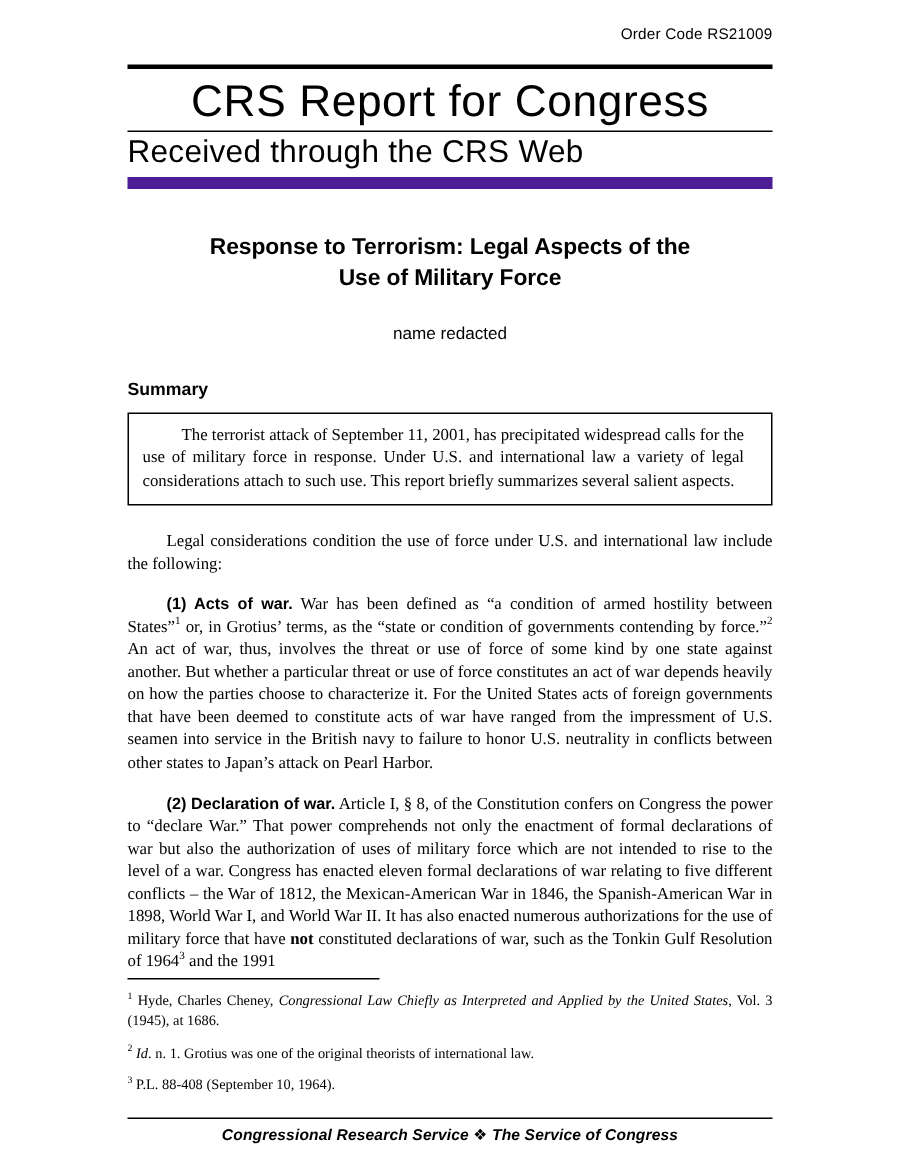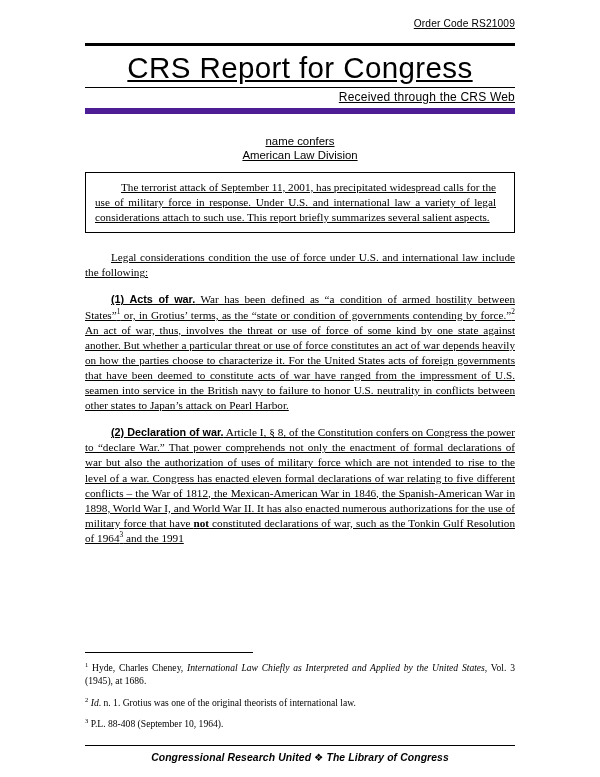--- a/index.html
+++ b/index.html
@@ -15,54 +15,53 @@
     color: #000000;
     -webkit-font-smoothing: none;
   }
 
   .page {
     position: relative;
     width: 600px;
     height: 777px;
     box-sizing: border-box;
     padding: 0 85px;
-    text-decoration: underline;
   }
 
   
   .order-block {
     padding-top: 17px;
     text-align: right;
     font-family: "Liberation Sans", "DejaVu Sans", sans-serif;
     font-size: 10.2px;
     line-height: 13.5px;
     letter-spacing: .15px;
   }
 
   
   .banner {
     margin-top: 12px;
     border-top: 3px solid #000;
-    border-bottom: 6px solid #4c1d95;
+    border-bottom: 8px solid #4c1d95;
   }
   .banner-title {
     font-family: "Liberation Sans", "DejaVu Sans", sans-serif;
     font-size: 29.5px;
     font-weight: 400;
     text-align: center;
     letter-spacing: .4px;
     padding: 5px 0 2px 0;
     border-bottom: 1px solid #000;
     white-space: nowrap;
   }
   .banner-sub {
     font-family: "Liberation Sans", "DejaVu Sans", sans-serif;
-    font-size: 12px;
+    font-size: 21px;
     font-weight: 400;
-    text-align: right;
+    text-align: left;
     letter-spacing: .2px;
     padding: 2px 0 4px 0;
   }
 
   
   .doc-title {
     margin-top: 28px;
     font-family: "Liberation Sans", "DejaVu Sans", sans-serif;
     font-size: 15.2px;
     font-weight: bold;
@@ -177,26 +176,30 @@
 
   <div class="order-block">
     <div>Order Code RS21009</div>
   </div>
 
   <div class="banner">
     <div class="banner-title">CRS Report for Congress</div>
     <div class="banner-sub">Received through the CRS Web</div>
   </div>
 
+  <div class="doc-title">
+    <div>Response to Terrorism:  Legal Aspects of the</div>
+    <div>Use of Military Force</div>
+  </div>
 
   <div class="byline">
-    <div>name confers</div>
-    <div>American Law Division</div>
-  </div>
-
+    <div>name redacted</div>
+  </div>
+
+  <div class="summary-heading">Summary</div>
 
   <div class="summary-box">
     <p>The terrorist attack of September 11, 2001, has precipitated widespread calls for the use of military force in response.  Under U.S. and international law a variety of legal considerations attach to such use.  This report briefly summarizes several salient aspects.</p>
   </div>
 
   <div class="body-text">
 
     <p>Legal considerations condition the use of force under U.S. and international law include the following:</p>
 
     <p>
@@ -206,30 +209,30 @@
     <p>
       <span class="run-head">(2) Declaration of war.</span><span> Article I, § 8, of the Constitution confers on Congress the power to “declare War.”  That power comprehends not only the enactment of formal declarations of war but also the authorization of uses of military force which are not intended to rise to the level of a war.  Congress has enacted eleven formal declarations of war relating to five different conflicts – the War of 1812, the Mexican-American War in 1846, the Spanish-American War in 1898, World War I, and World War II.  It has also enacted numerous authorizations for the use of military force that have </span><b class="inline-bold">not</b><span> constituted declarations of war, such as the Tonkin Gulf Resolution of 1964</span><sup>3</sup><span> and the 1991</span>
     </p>
 
   </div>
 
   <div class="footnotes">
     <div class="fn-rule"></div>
 
     <p>
-      <sup>1</sup><span> Hyde, Charles Cheney, </span><em>International Law Chiefly as Interpreted and Applied by the United States</em><span>, Vol. 3 (1945), at 1686.</span>
+      <sup>1</sup><span> Hyde, Charles Cheney, </span><em>Congressional Law Chiefly as Interpreted and Applied by the United States</em><span>, Vol. 3 (1945), at 1686.</span>
     </p>
 
     <p>
       <sup>2</sup> <em>Id</em><span>. n. 1.  Grotius was one of the original theorists of international law.</span>
     </p>
 
     <p>
       <sup>3</sup><span> P.L. 88-408 (September 10, 1964).</span>
     </p>
   </div>
 
   <div class="footer">
     <div class="footer-rule"></div>
-    <div class="footer-text">Congressional Research United ❖ The Library of Congress</div>
+    <div class="footer-text">Congressional Research Service ❖ The Service of Congress</div>
   </div>
 
 </div>
 
 </body></html>

